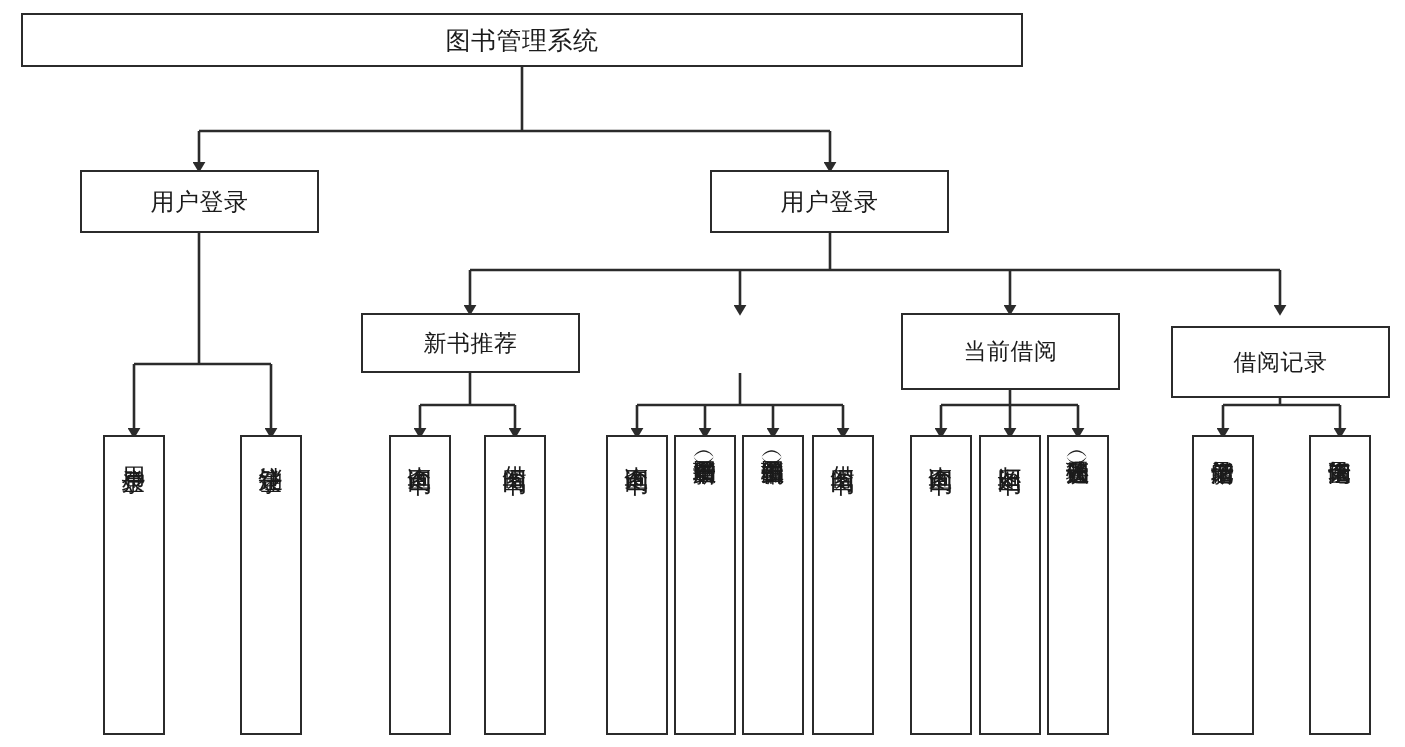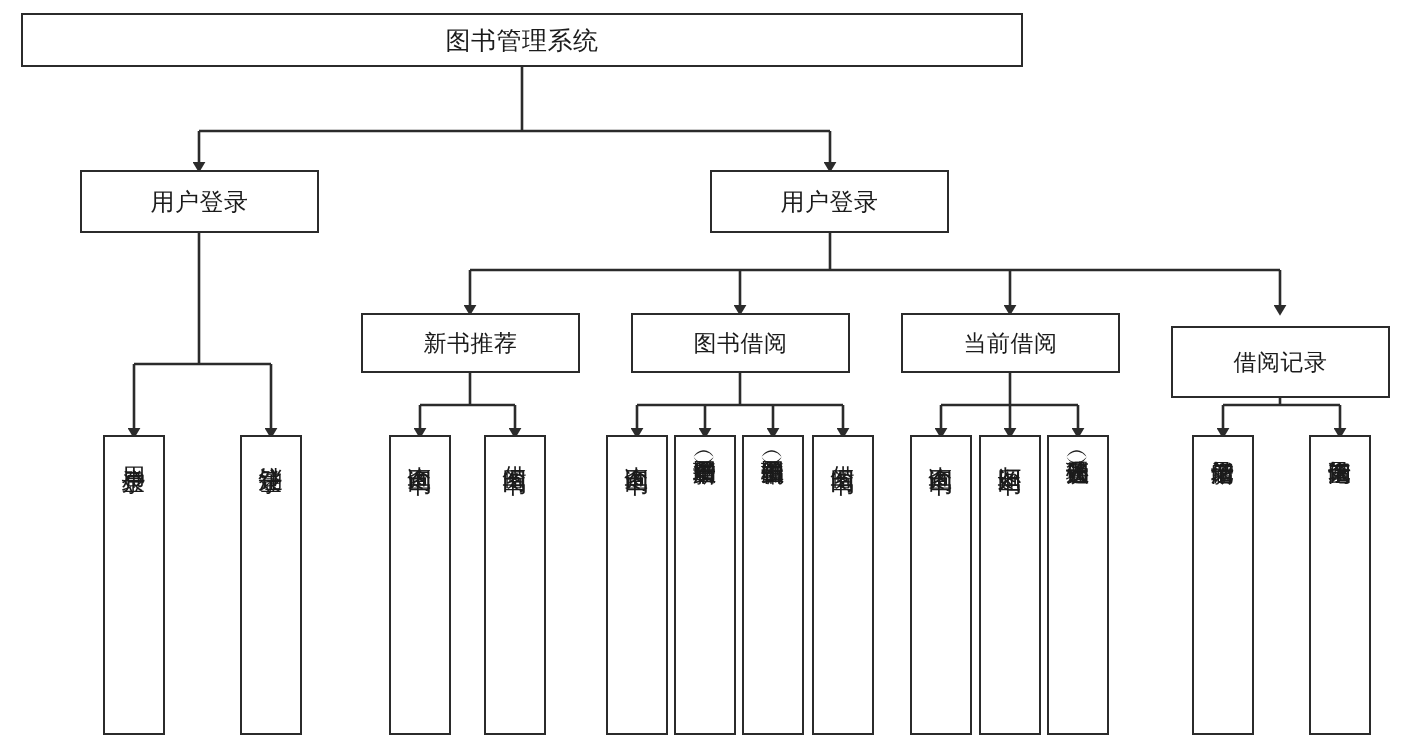--- a/index.html
+++ b/index.html
@@ -145,25 +145,22 @@
   </div>
 
   <div class="node lvl1 horiz" style="left:710px; top:170px; width:239px; height:63px;">
     <span class="node-label">用户登录</span>
   </div>
 
   <div class="node lvl2 horiz" style="left:361px; top:313px; width:219px; height:60px;">
     <span class="node-label">新书推荐</span>
   </div>
 
-  <div class="node lvl2 horiz" style="left:631px; top:313px; width:219px; height:60px;">
-    <span class="node-label">图书借阅</span>
-  </div>
-
-  <div class="node lvl2 horiz" style="left:901px; top:313px; width:219px; height:60px;">
+
+  <div class="node lvl2 horiz" style="left:901px; top:313px; width:219px; height:77px;">
     <span class="node-label">当前借阅</span>
   </div>
 
   <div class="node lvl2 horiz" style="left:1171px; top:326px; width:219px; height:72px;">
     <span class="node-label">借阅记录</span>
   </div>
 
   <div class="node leaf" style="left:103px; top:435px; width:62px; height:300px;">
     <span class="node-label">用户登录</span>
   </div>

